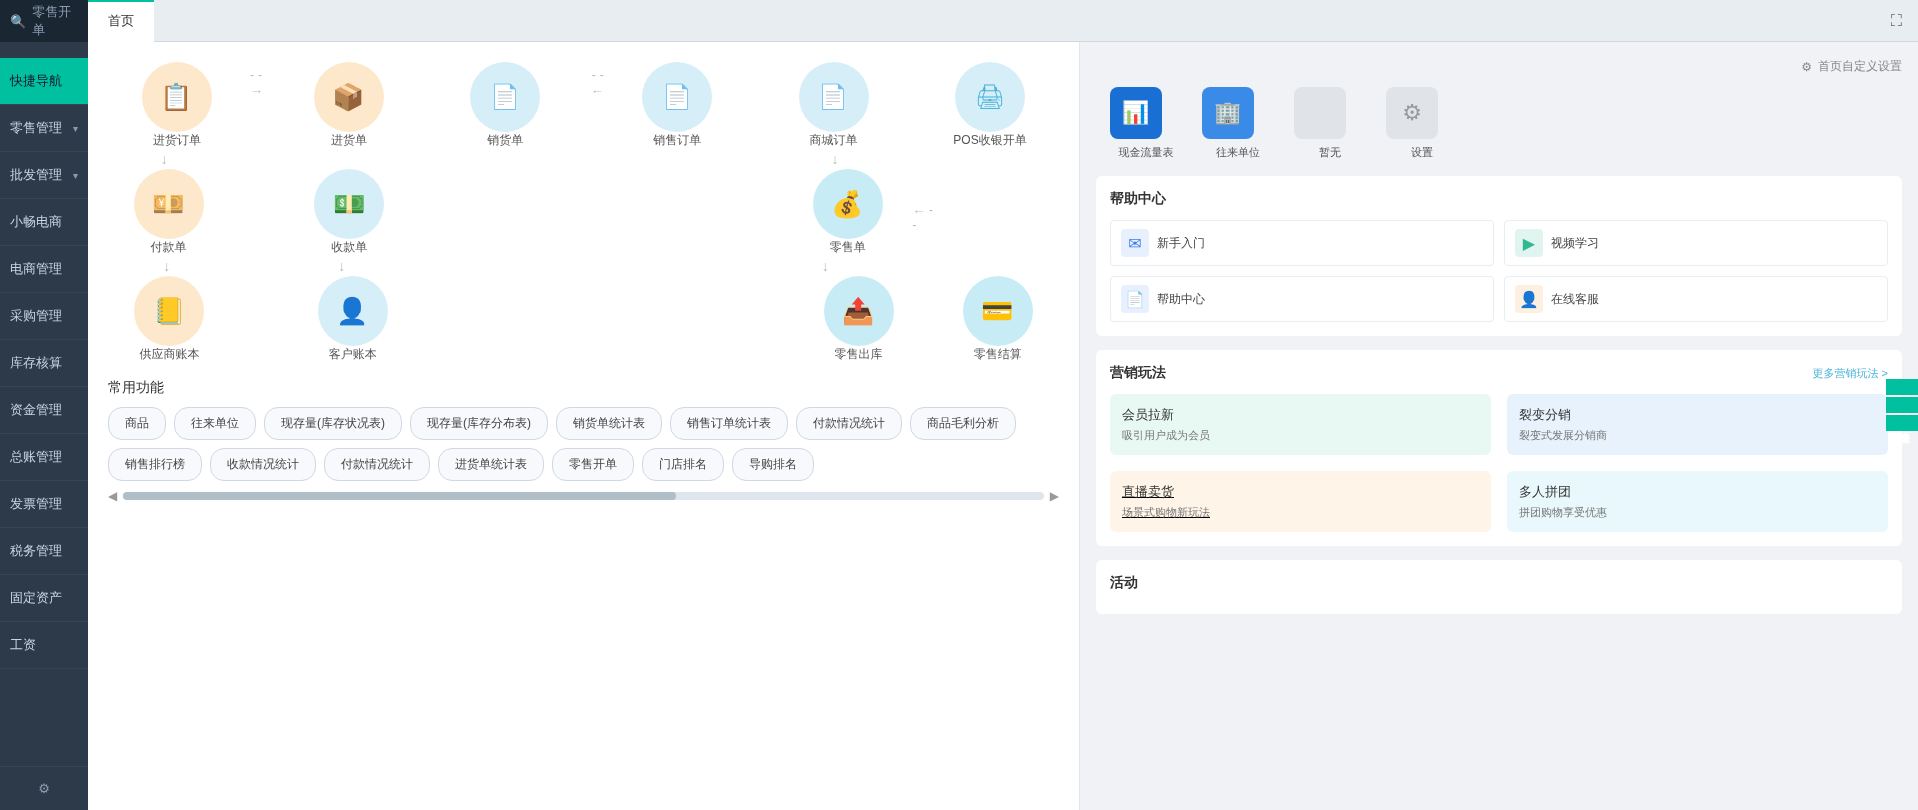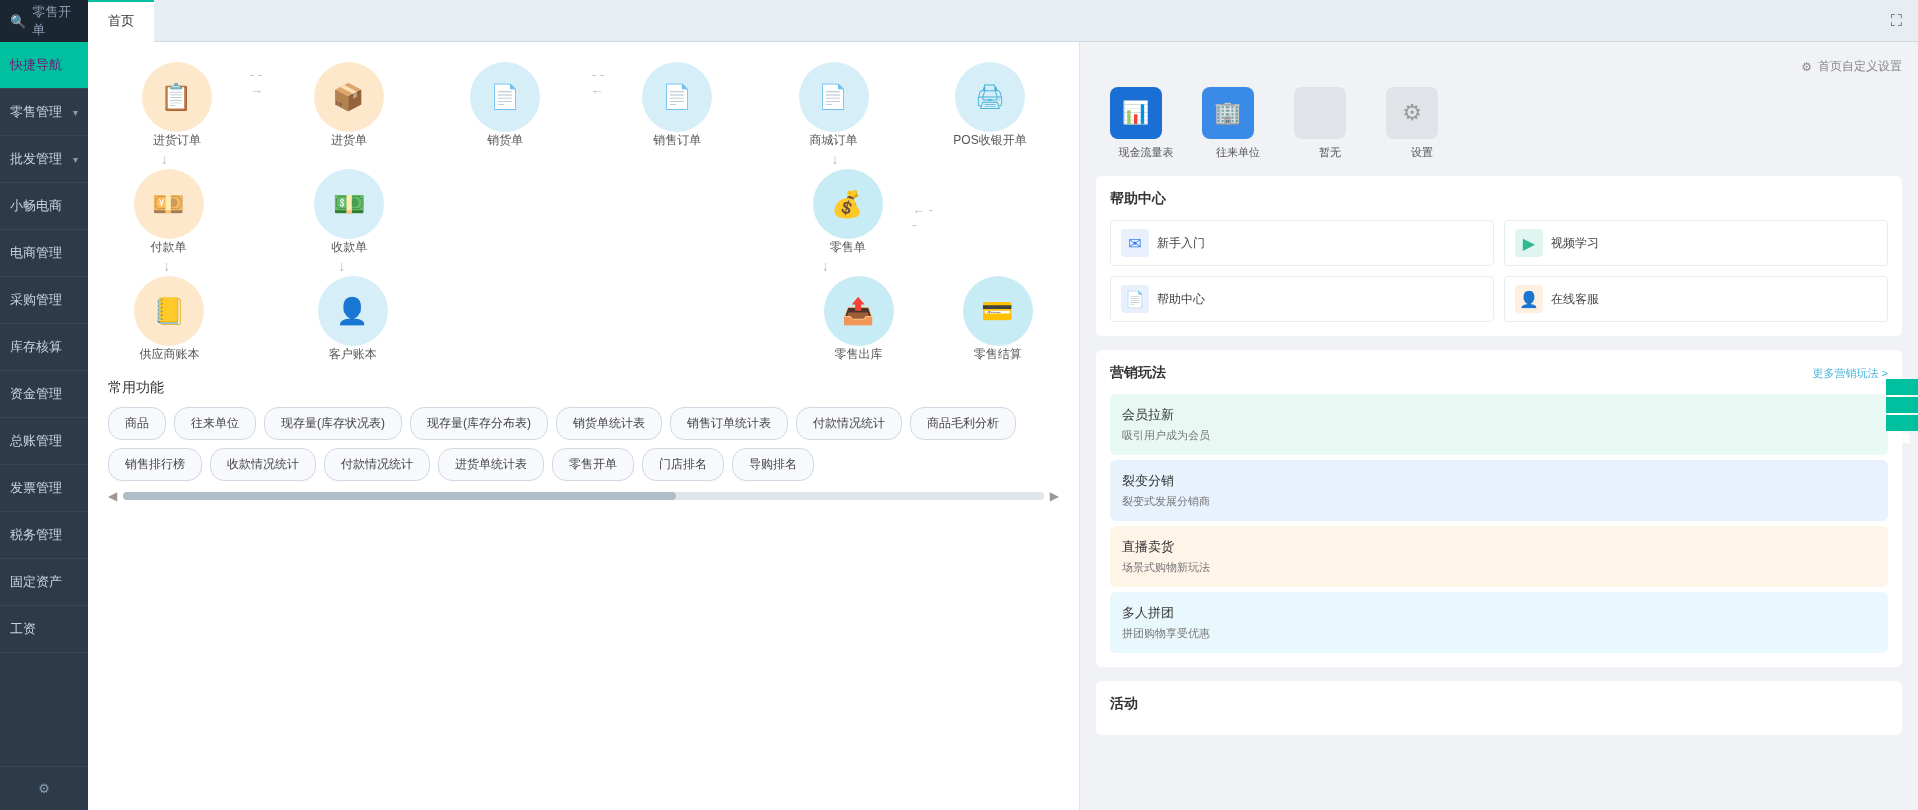--- a/index.html
+++ b/index.html
@@ -12,21 +12,21 @@
     }
     .sidebar-search {
       background: #1a2632; color: #8a9bb0; padding: 12px 10px; font-size: 13px;
       display: flex; align-items: center; gap: 6px; cursor: pointer; height: 42px;
     }
     .sidebar-nav-item {
       color: #c8d4e0; padding: 14px 10px; cursor: pointer; display: flex;
       align-items: center; justify-content: space-between; font-size: 13px;
       border-bottom: 1px solid #374555;
     }
-    .sidebar-nav-item.active { background: #00c0a0; color: #701a75; }
+    .sidebar-nav-item.active { background: #00c0a0; color: #0f172a; margin-top: 16px; }
     .sidebar-nav-item .arrow { font-size: 10px; color: #8a9bb0; }
     .sidebar-bottom {
       margin-top: auto; padding: 14px 10px; color: #8a9bb0; cursor: pointer;
       display: flex; align-items: center; justify-content: center;
       border-top: 1px solid #374555;
     }
 
     
     .main-area {
       margin-left: 88px; height: 810px; display: flex; flex-direction: column;
@@ -147,27 +147,27 @@
     .help-icon.blue { background: #e8f0fd; color: #3a7ef0; }
     .help-icon.green { background: #e0f5f0; color: #30b890; }
     .help-icon.orange { background: #fef0e0; color: #f08030; }
 
     
     .marketing-header {
       display: flex; justify-content: space-between; align-items: center;
       margin-bottom: 12px;
     }
     .more-link { font-size: 11px; color: #4ab3d8; cursor: pointer; }
-    .marketing-grid { display: grid; grid-template-columns: 1fr; gap: 5px; }
+    .marketing-grid { display: grid; grid-template-columns: 1fr 1fr; gap: 16px; }
     .marketing-item {
       padding: 12px; border-radius: 6px; cursor: pointer;
     }
     .marketing-item.green-light { background: #e8f8f2; }
     .marketing-item.blue-light2 { background: #e8f2fd; }
-    .marketing-item.orange-light2 { background: #fff4e8; }
+    .marketing-item.orange-light2 { background: #fff4e8; text-decoration: underline; }
     .marketing-item.teal-light { background: #e8f8fc; }
     .marketing-item-title { font-size: 13px; color: #333; font-weight: 500; margin-bottom: 4px; }
     .marketing-item-desc { font-size: 11px; color: #777; }
 
     
     .activity-title { font-size: 14px; color: #333; font-weight: 600; margin-bottom: 8px; }
 
     
     .cs-sidebar {
       position: fixed; right: 0; top: 50%; transform: translateY(-50%);

